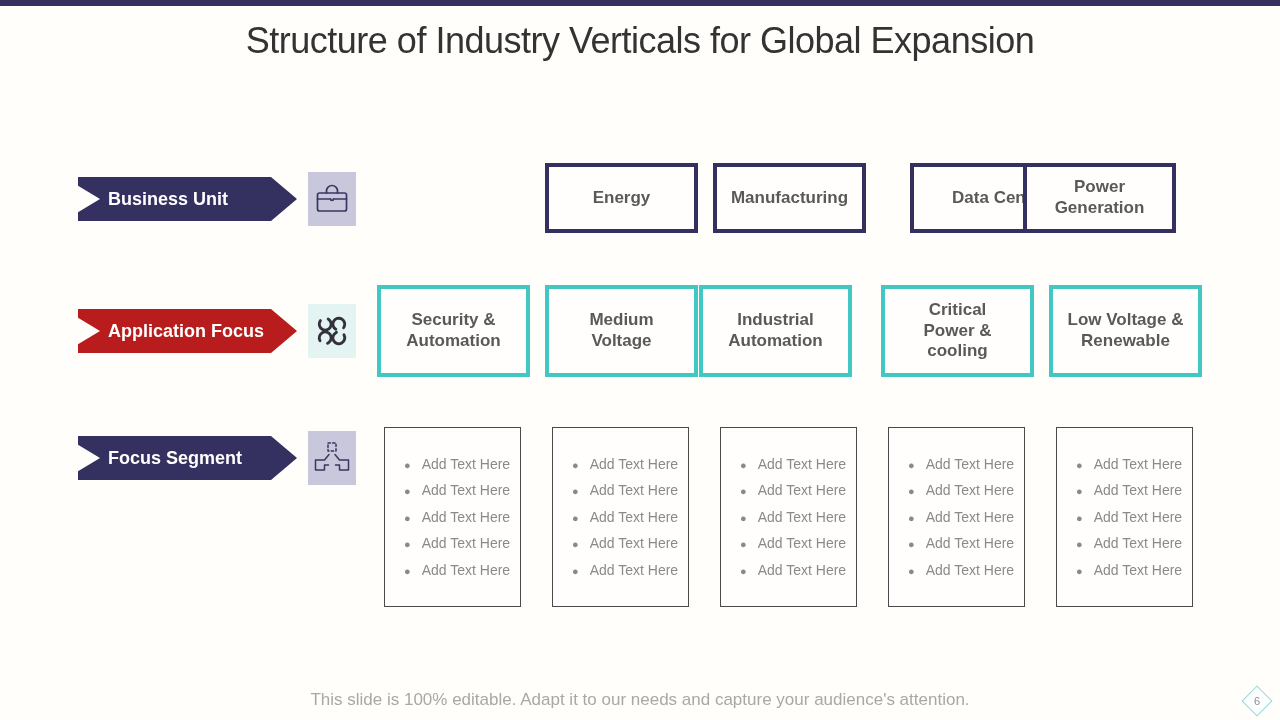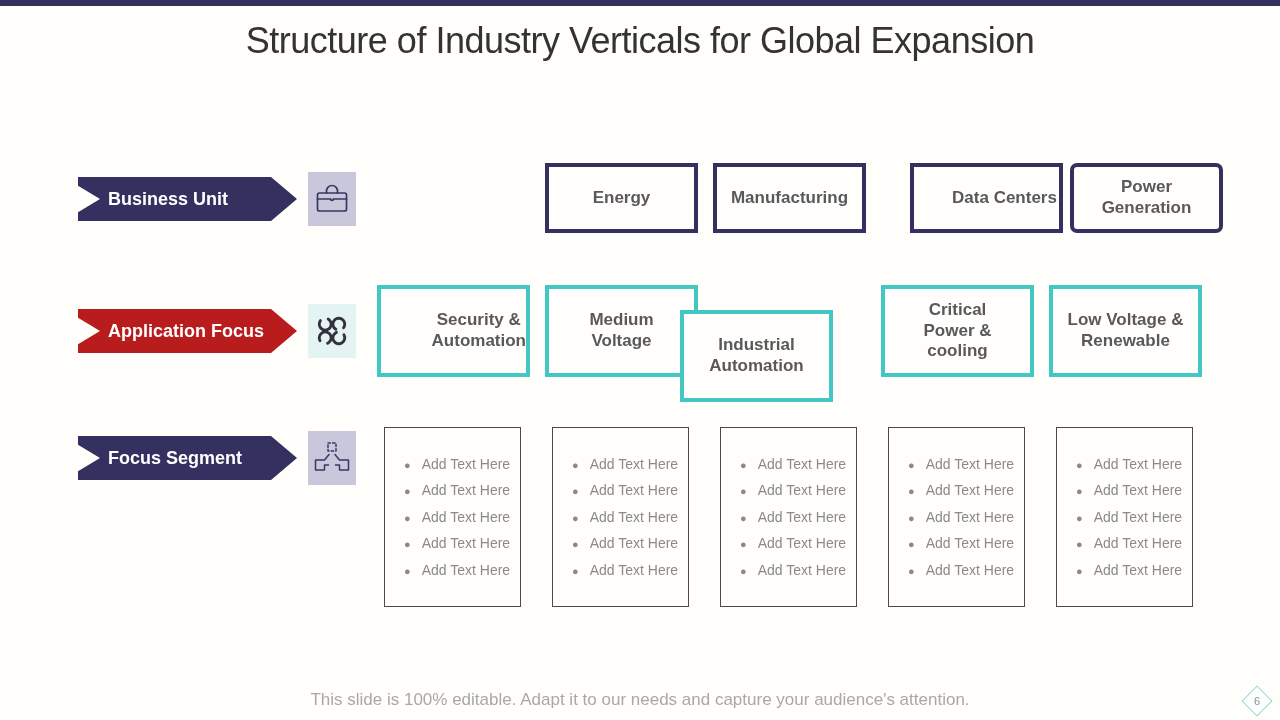--- a/index.html
+++ b/index.html
@@ -83,41 +83,41 @@
         <rect x="3.5" y="10" width="29" height="18" rx="2"></rect>
         <path d="M3.5 16 h13 M19.5 16 h13"></path>
         <path d="M16.5 16 a1.5 1.5 0 0 0 3 0"></path>
         <circle cx="18" cy="17.2" r="0.8" fill="#3a3764" stroke="none"></circle>
       </svg>
     </span>
   </div>
   <div class="vbox vbox-navy" style="left:545px;"><span>Energy</span></div>
   <div class="vbox vbox-navy" style="left:713px;"><span>Manufacturing</span></div>
   <div class="vbox vbox-navy" style="left:910px;padding-left:36px;"><span>Data Centers</span></div>
-  <div class="vbox vbox-navy" style="left:1070px;border-radius:7px;"><span>Power
+  <div class="vbox vbox-navy" style="left:1023px;"><span>Power
 Generation</span></div>
 
   <div class="arrow-label arrow-teal" style="top:309px;">
     <span>Application Focus</span>
   </div>
   <div class="icon-tile tile-lightteal" style="top:304px;">
     <span>
       <svg width="34" height="34" viewBox="0 0 40 40" fill="none" stroke="#34313f" stroke-width="3.4" stroke-linecap="round">
         <circle cx="12" cy="12" r="7" stroke-dasharray="33 11" transform="rotate(-60 12 12)"></circle>
         <circle cx="28" cy="12" r="7" stroke-dasharray="33 11" transform="rotate(120 28 12)"></circle>
         <circle cx="12" cy="28" r="7" stroke-dasharray="33 11" transform="rotate(150 12 28)"></circle>
         <circle cx="28" cy="28" r="7" stroke-dasharray="33 11" transform="rotate(-30 28 28)"></circle>
       </svg>
     </span>
   </div>
-  <div class="vbox vbox-teal" style="left:377px;justify-content:flex-end;"><span>Security &amp;
+  <div class="vbox vbox-teal" style="left:377px;"><span>Security &amp;
 Automation</span></div>
   <div class="vbox vbox-teal" style="left:545px;"><span>Medium
 Voltage</span></div>
-  <div class="vbox vbox-teal" style="left:680px;margin-top:25px;"><span>Industrial
+  <div class="vbox vbox-teal" style="left:699px;"><span>Industrial
 Automation</span></div>
   <div class="vbox vbox-teal" style="left:881px;"><span>Critical
 Power &amp;
 cooling</span></div>
   <div class="vbox vbox-teal" style="left:1049px;text-align:center;"><span>Low Voltage &amp;
 Renewable</span></div>
 
   <div class="arrow-label arrow-navy" style="top:436px;">
     <span>Focus Segment</span>
   </div>

